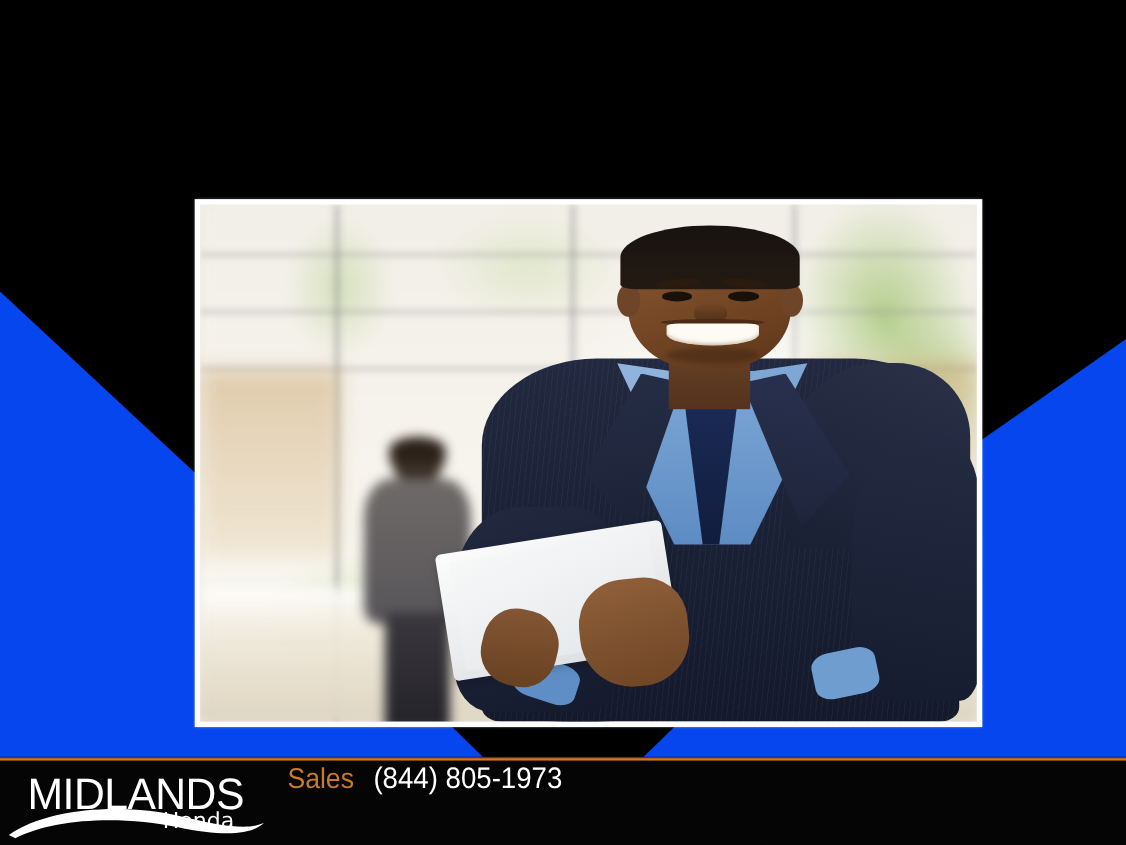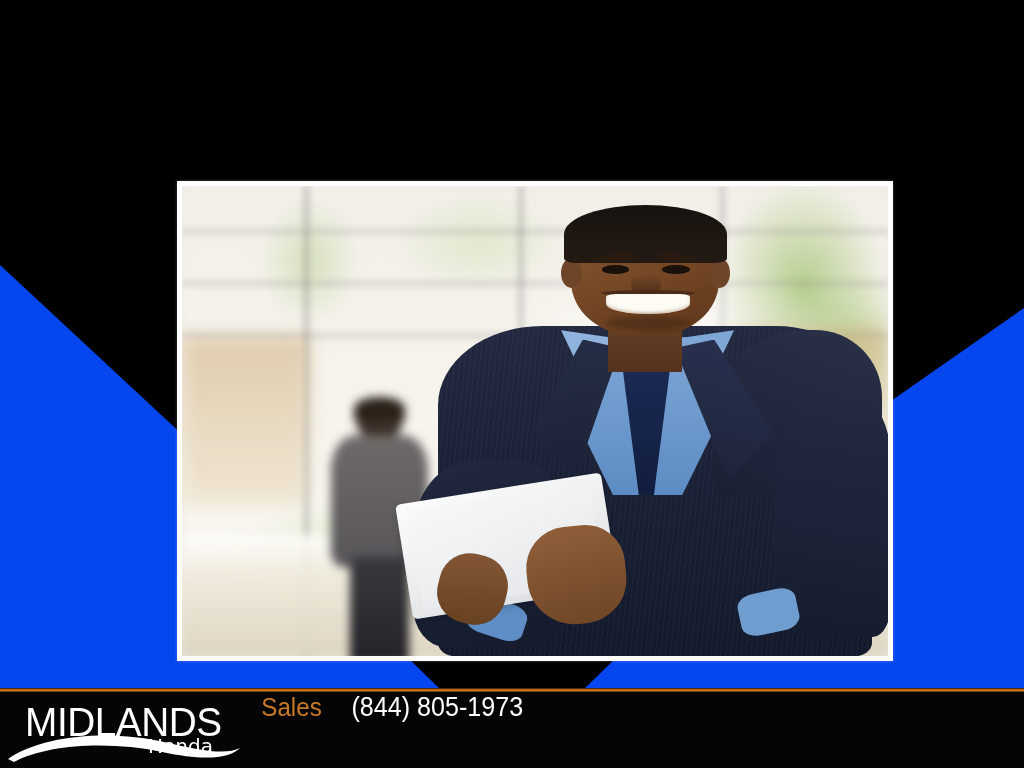--- a/index.html
+++ b/index.html
@@ -311,21 +311,21 @@
     color:#ffffff;
   }
   .swoosh {
     position:absolute; left:4px; top:36px; width:238px; height:36px;
   }
   .footer-info {
     display:flex; align-items:center; gap:40px;
     padding-left:14px;
     white-space:nowrap;
   }
-  .fi-group { display:flex; align-items:baseline; gap:21px; }
+  .fi-group { display:flex; align-items:baseline; gap:9px; }
   .fi-label {
     font-family:"Liberation Sans", sans-serif;
     font-size:26px; font-weight:400; color:#C87A28;
     transform:scaleX(0.93);
   }
   .fi-value {
     font-family:"Liberation Sans", sans-serif;
     font-size:27px; font-weight:400; color:#FFFFFF;
     transform:scaleX(0.93);
   }

